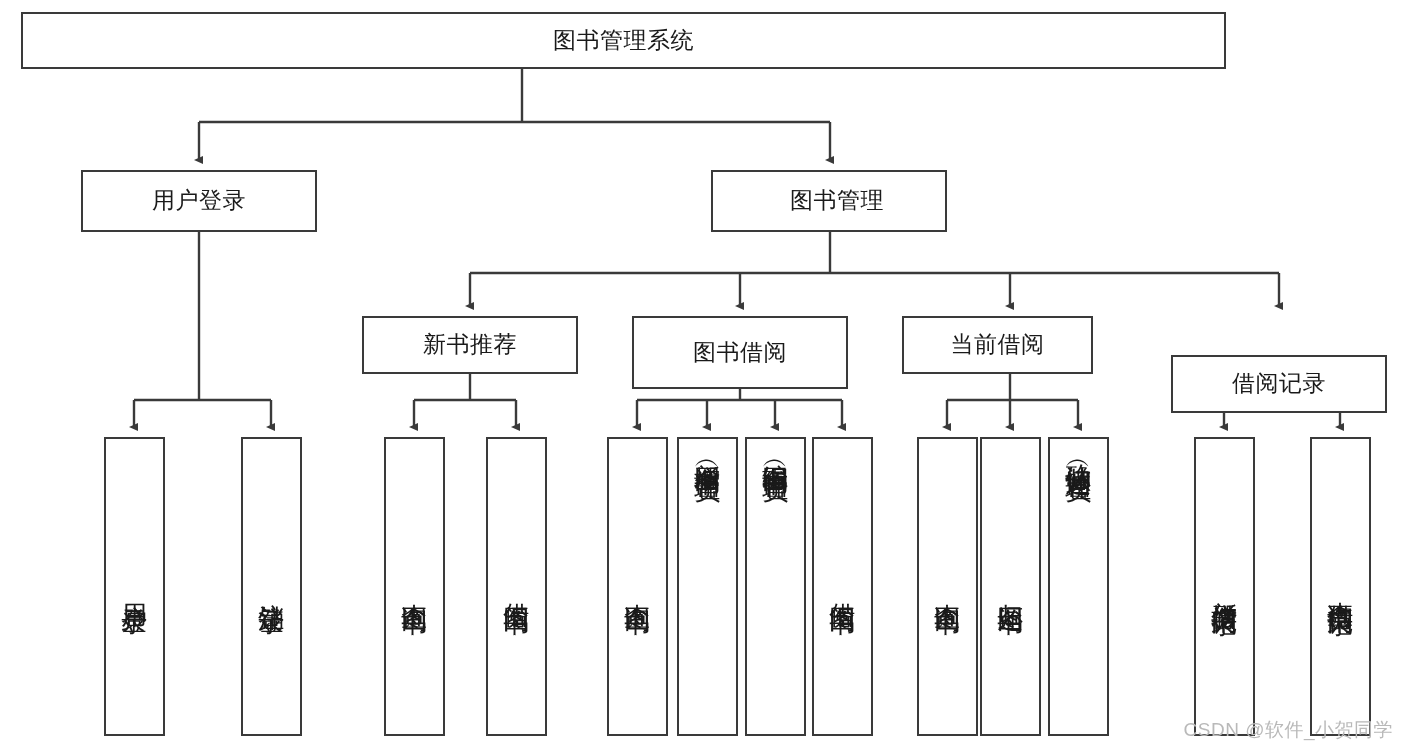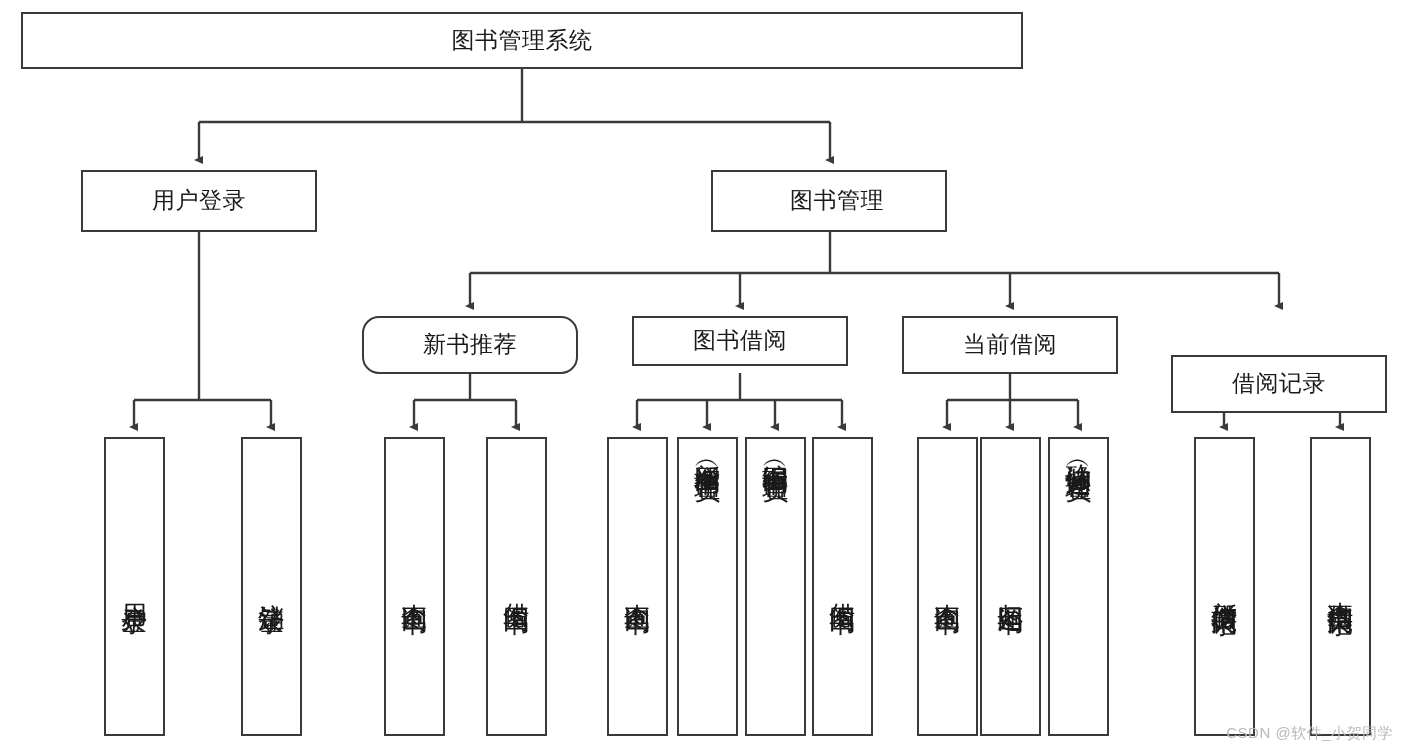--- a/index.html
+++ b/index.html
@@ -59,21 +59,21 @@
   .node.vert.top-align {
     align-items: flex-start;
   }
   .node.vert.mid-align {
     align-items: center;
   }
   #watermark {
     position: absolute;
     right: 12px;
     bottom: 4px;
-    font-size: 15px;
+    font-size: 19px;
     color: #b9b9b9;
     white-space: nowrap;
     z-index: 3;
     letter-spacing: 0.5px;
   }
 </style>
 </head>
 <body>
 
 <div id="canvas">
@@ -121,38 +121,38 @@
       <path d="M1010,400 L1010,427" marker-end="url(#arrow)"></path>
       <path d="M1078,400 L1078,427" marker-end="url(#arrow)"></path>
 
       <path d="M1279,375 L1279,400"></path>
       <path d="M1224,400 L1340,400"></path>
       <path d="M1224,400 L1224,427" marker-end="url(#arrow)"></path>
       <path d="M1340,400 L1340,427" marker-end="url(#arrow)"></path>
     </g>
   </svg>
 
-  <div class="node horiz" style="left:21px; top:12px; width:1002px; height:57px;">
+  <div class="node horiz" style="left:21px; top:12px; width:1205px; height:57px;">
     <span class="lbl">图书管理系统</span>
   </div>
 
   <div class="node horiz" style="left:81px; top:170px; width:236px; height:62px;">
     <span class="lbl">用户登录</span>
   </div>
   <div class="node horiz" style="left:711px; top:170px; width:236px; height:62px;padding-left:16px;">
     <span class="lbl">图书管理</span>
   </div>
 
-  <div class="node horiz" style="left:362px; top:316px; width:216px; height:58px;border-radius:17px;">
+  <div class="node horiz" style="left:362px; top:316px; width:216px; height:58px;">
     <span class="lbl">新书推荐</span>
   </div>
-  <div class="node horiz" style="left:632px; top:316px; width:216px; height:50px;">
+  <div class="node horiz" style="left:632px; top:316px; width:216px; height:73px;">
     <span class="lbl">图书借阅</span>
   </div>
-  <div class="node horiz" style="left:902px; top:316px; width:216px; height:58px;">
+  <div class="node horiz" style="left:902px; top:316px; width:191px; height:58px;">
     <span class="lbl">当前借阅</span>
   </div>
   <div class="node horiz" style="left:1171px; top:316px; width:216px; height:58px;margin-top:39px;">
     <span class="lbl">借阅记录</span>
   </div>
 
   <div class="node vert mid-align" style="left:104px; top:437px; width:61px; height:299px;">
     <span class="lbl">用户登录</span>
   </div>
   <div class="node vert mid-align" style="left:241px; top:437px; width:61px; height:299px;">

